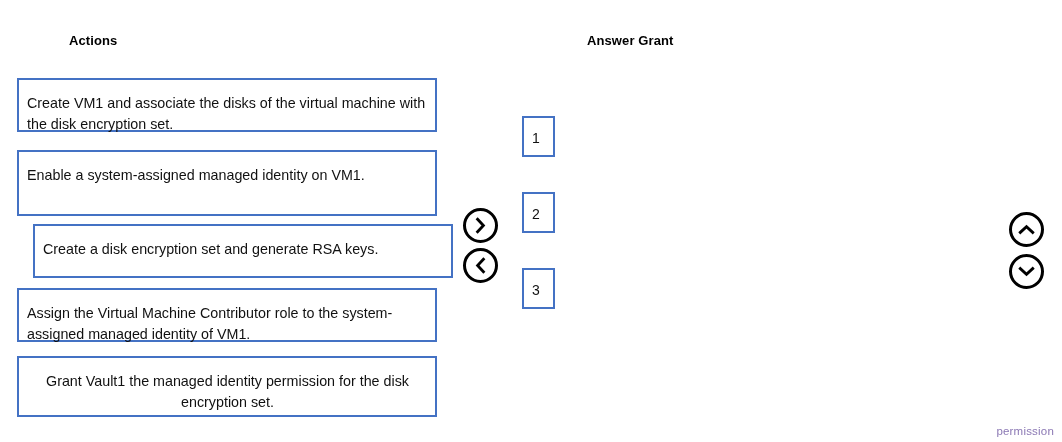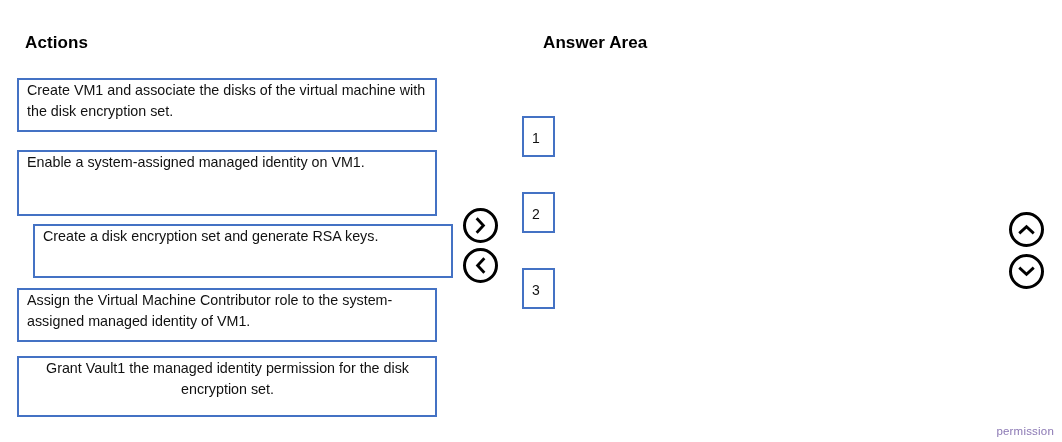--- a/index.html
+++ b/index.html
@@ -11,38 +11,39 @@
     width: 1062px;
     height: 442px;
     position: relative;
     font-family: "Liberation Sans", sans-serif;
     color: #000000;
     overflow: hidden;
   }
 
   .heading {
     position: absolute;
-    font-size: 17px;
+    font-size: 13px;
     font-weight: bold;
     letter-spacing: 0.1px;
     white-space: nowrap;
     color: #000000;
+    margin-left: 44px;
   }
   #actions-heading { left: 25px; top: 33px; }
   #answer-heading  { left: 543px; top: 33px; }
 
   
   .action-box {
     position: absolute;
     left: 17px;
     width: 420px;
     border: 2px solid #4472C4;
     background: #ffffff;
     box-sizing: border-box;
-    padding: 0 7px 4px 8px;
+    padding: 13px 7px 4px 8px;
     font-size: 14.3px;
     line-height: 20.5px;
     color: #111111;
   }
   .action-box .txt { display: block; }
 
   
   .answer-box {
     position: absolute;
     left: 522px;
@@ -88,21 +89,21 @@
     font-size: 11.5px;
     color: #8B78B4;
     letter-spacing: 0.2px;
   }
 </style>
 </head>
 <body>
 
 <div class="heading" id="actions-heading">Actions</div>
 
-<div class="heading" id="answer-heading">Answer Area</div>
+<div class="heading" id="answer-heading">Answer Grant</div>
 
 <div class="action-box" style="top:78px; height:54px;">
   <span class="txt">Create VM1 and associate the disks of the virtual machine with the disk encryption set.</span>
 </div>
 
 <div class="action-box" style="top:150px; height:66px;">
   <span class="txt">Enable a system-assigned managed identity on VM1.</span>
 </div>
 
 <div class="action-box" style="top:224px; height:54px;margin-left:16px;">

